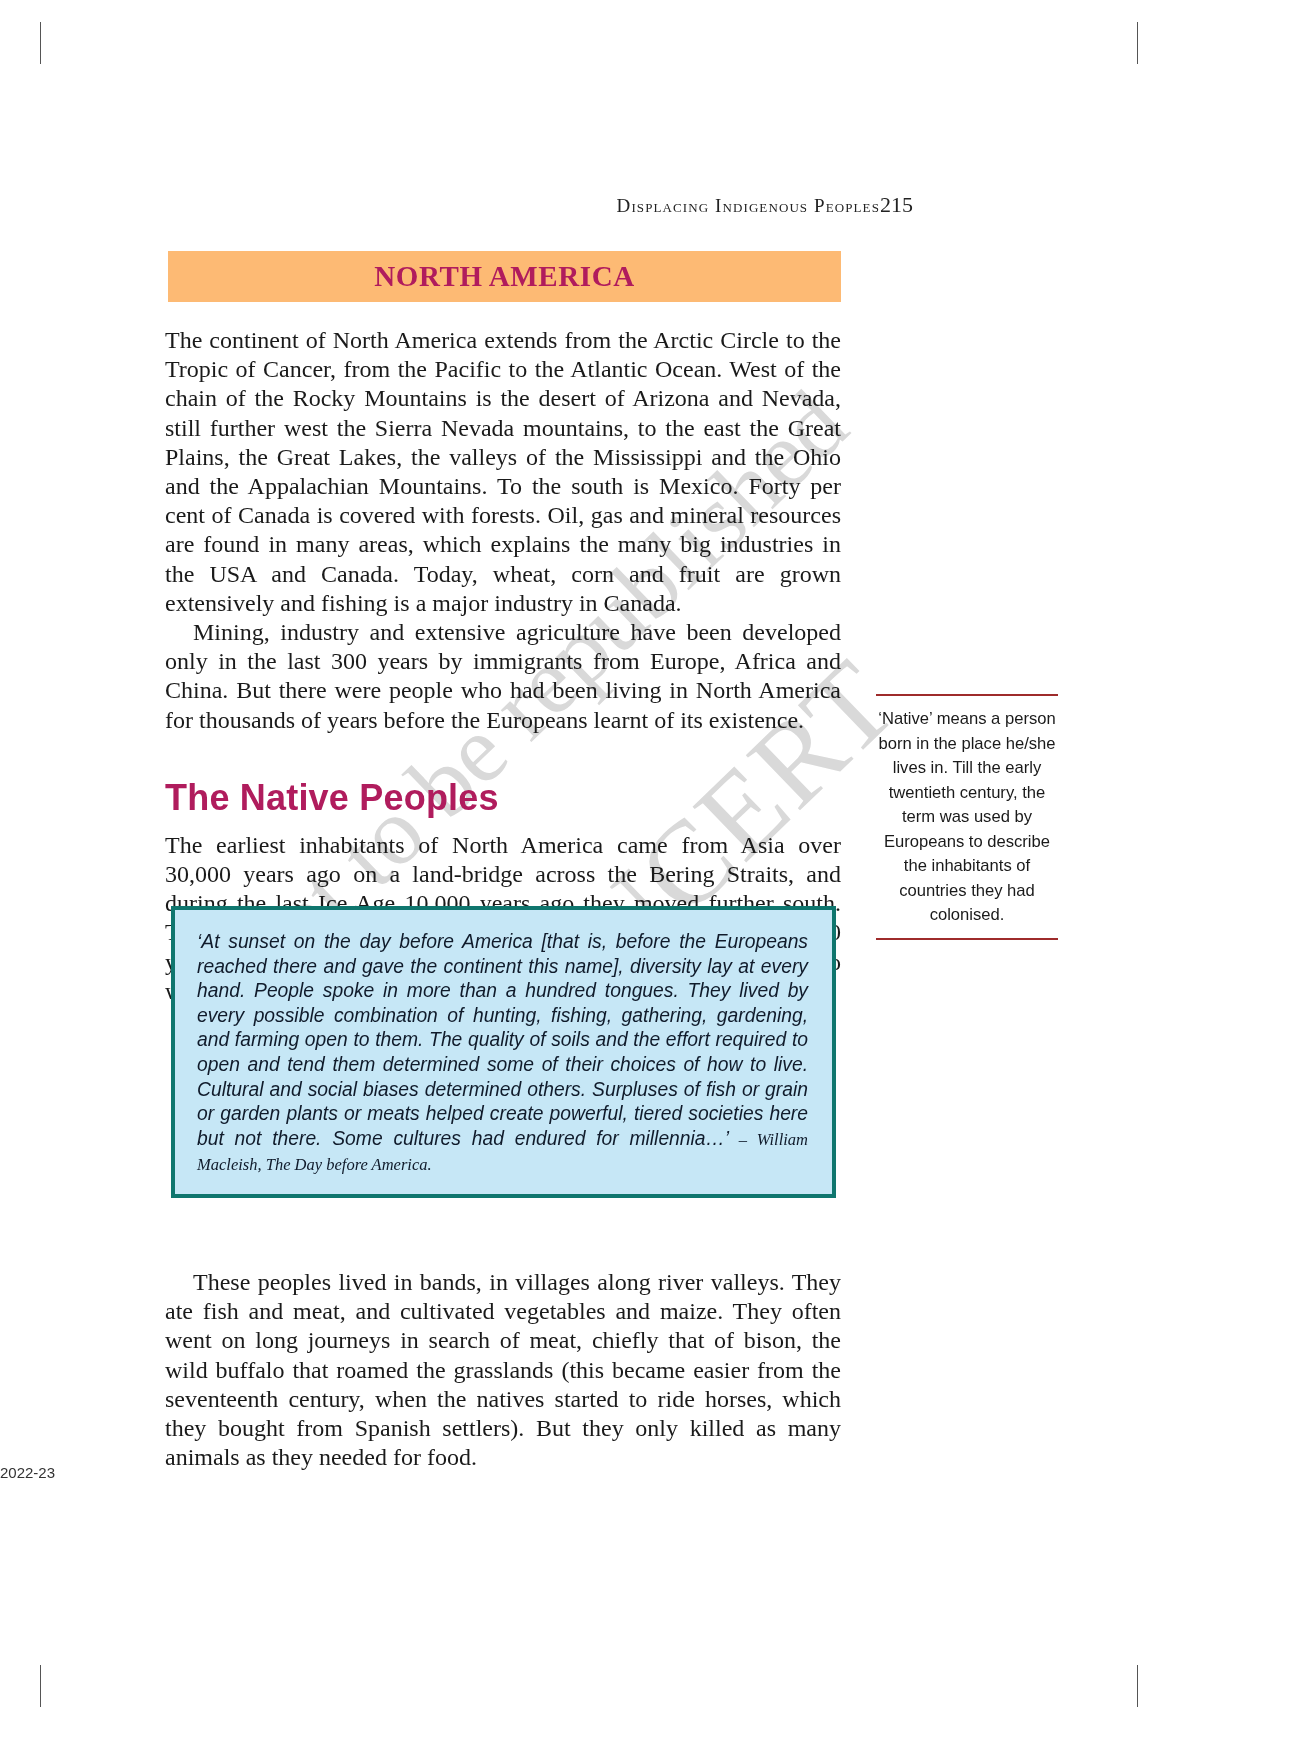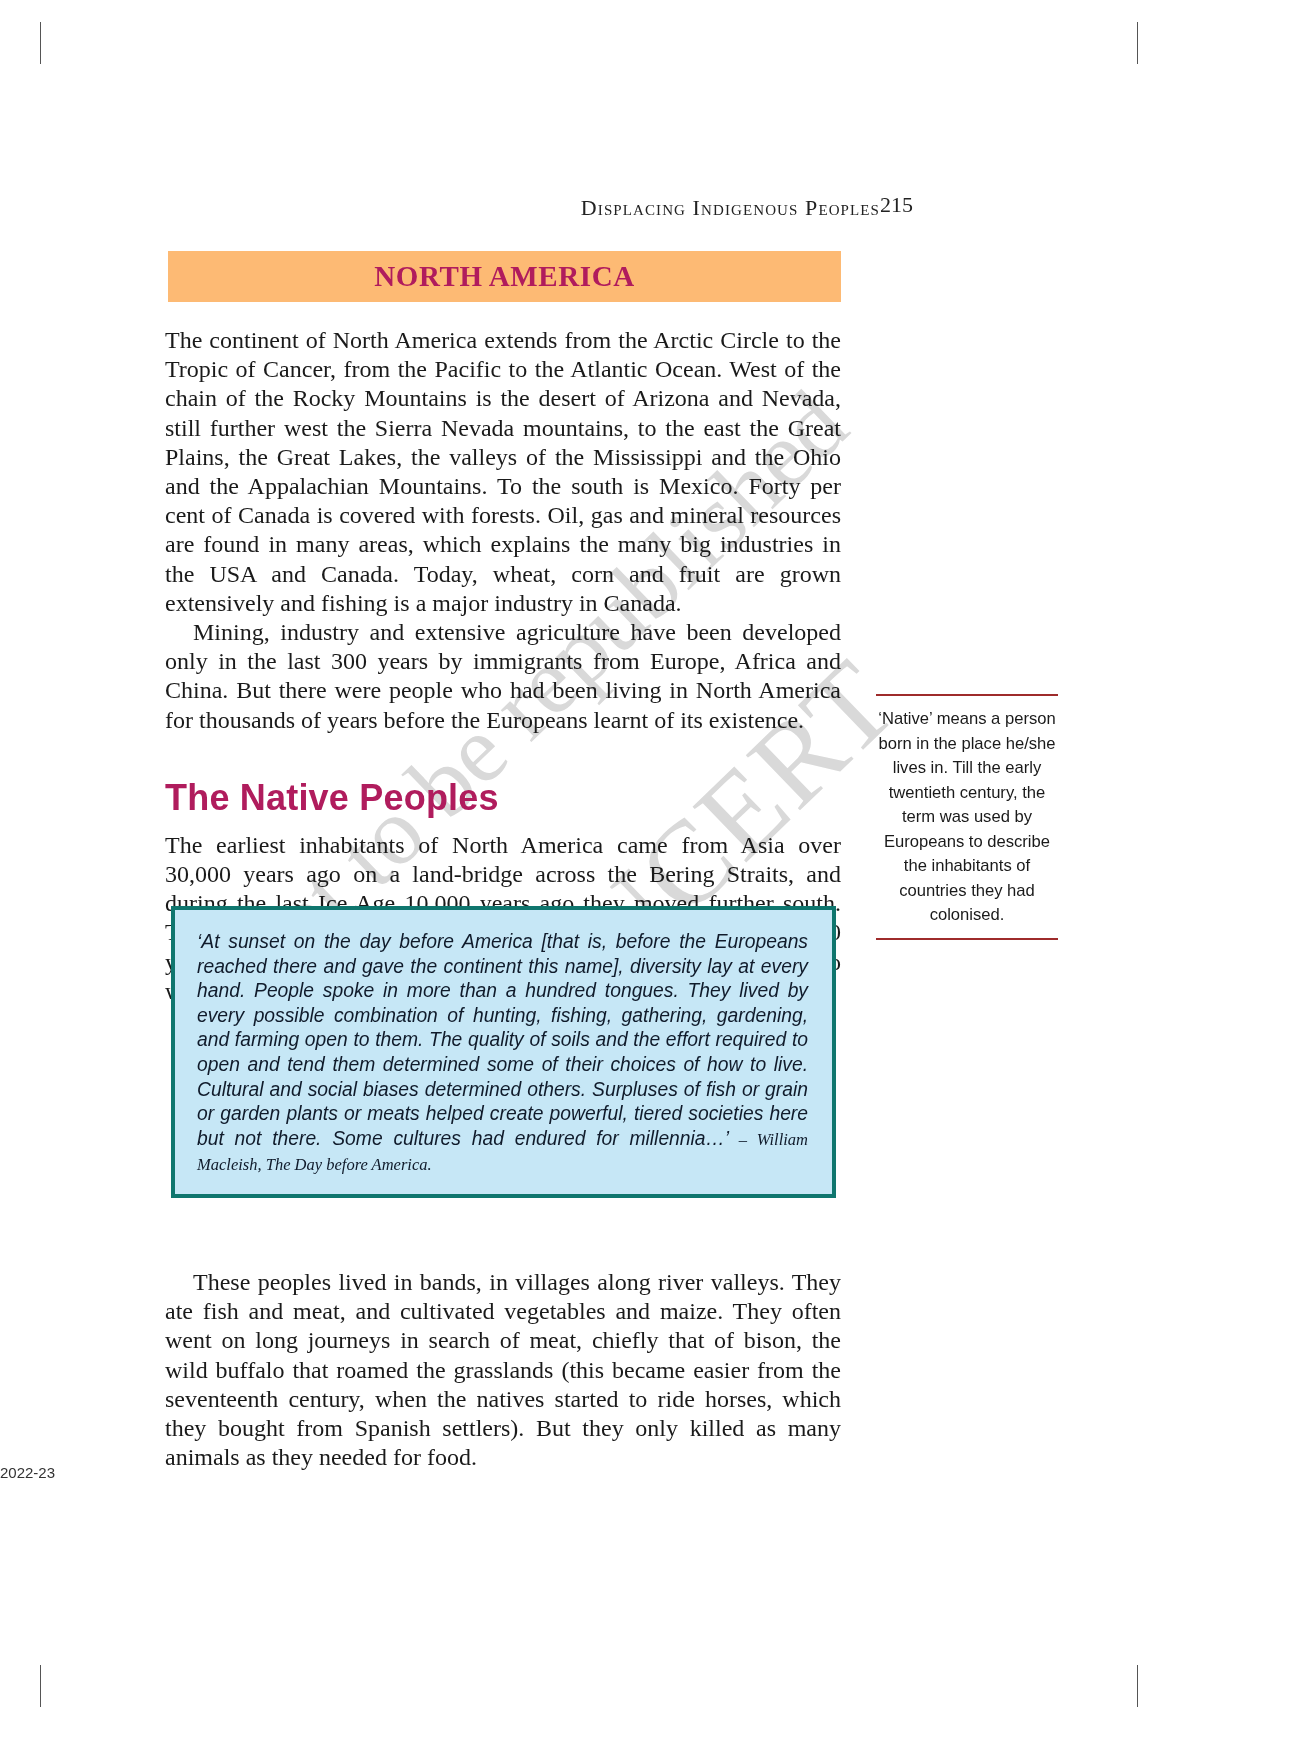--- a/index.html
+++ b/index.html
@@ -65,21 +65,21 @@
   }
 
   
   .runhead {
     position: absolute;
     left: 160px;
     top: 195px;
     width: 720px;
     text-align: right;
     font-variant: small-caps;
-    font-size: 22px;
+    font-size: 19px;
     letter-spacing: 1.1px;
     color: #222;
   }
   .pagenum {
     position: absolute;
     left: 880px;
     top: 192px;
     width: 60px;
     text-align: left;
     font-size: 22px;

